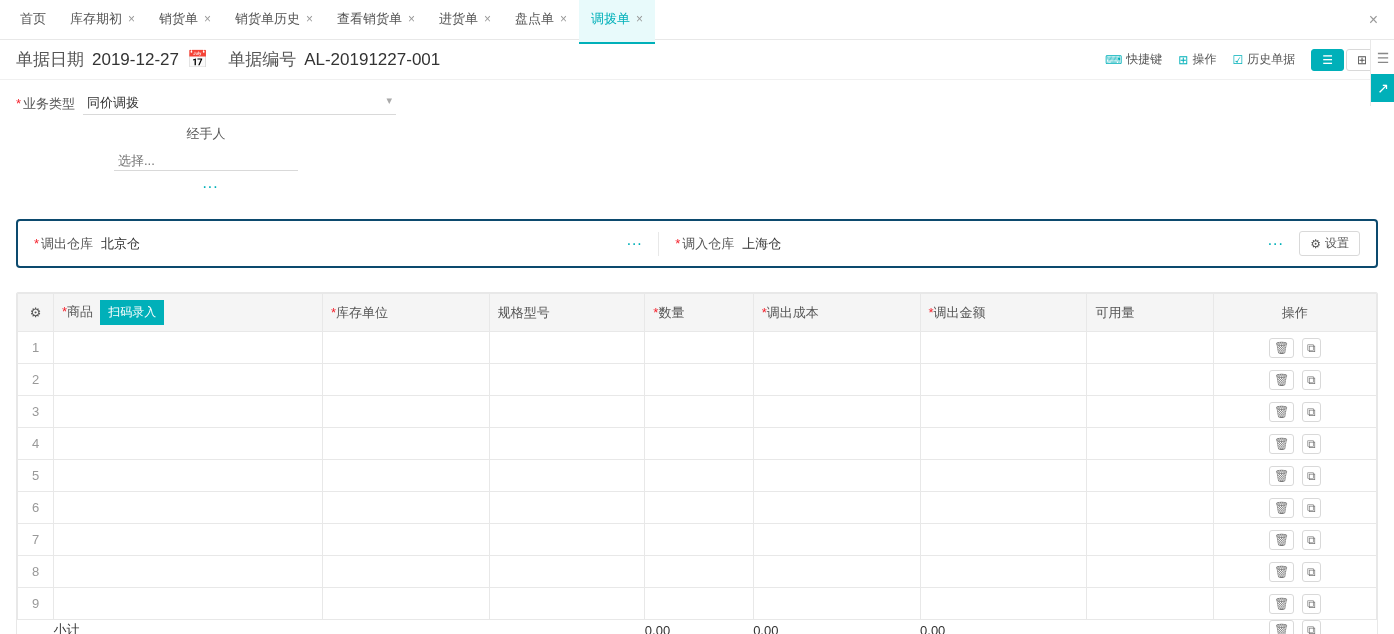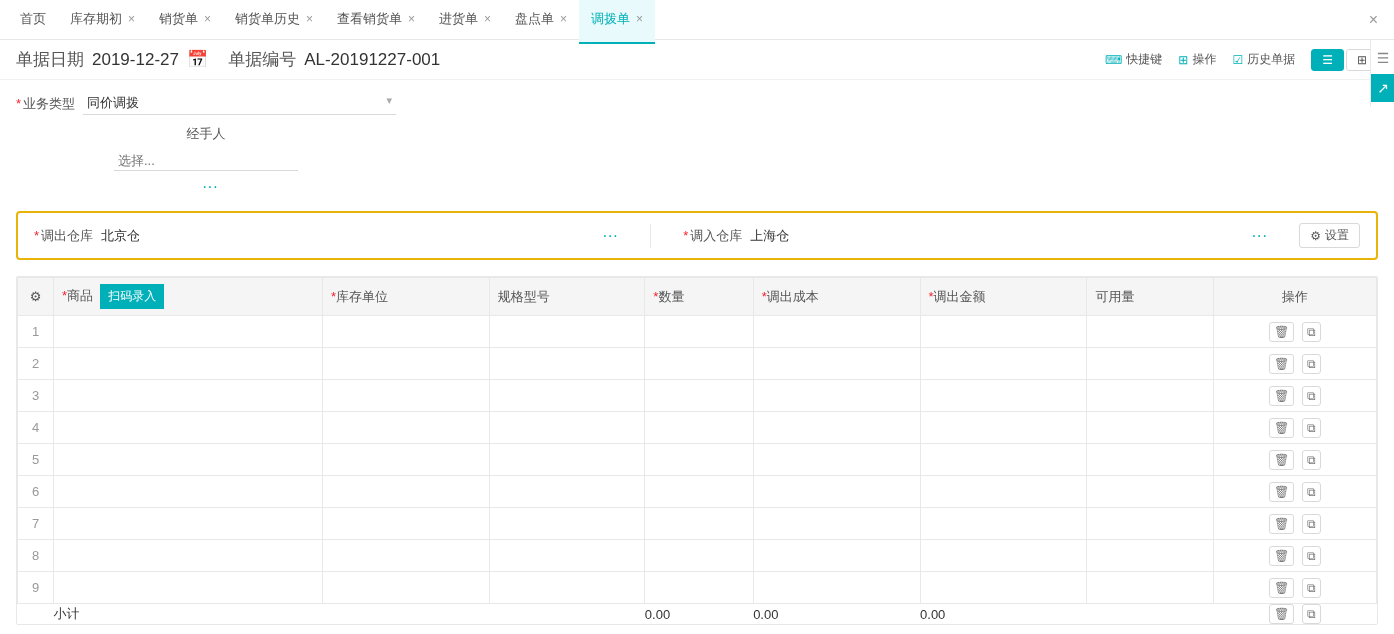--- a/index.html
+++ b/index.html
@@ -86,25 +86,25 @@
       border-bottom: 1px solid #d9d9d9;
       padding: 2px 4px;
       gap: 32px;
     }
     .form-select-value { flex: 1; font-size: 13px; color: #333; }
     .form-select-arrow { color: #aaa; font-size: 11px; cursor: pointer; }
     .form-more-btn { color: #00b0b9; font-size: 16px; cursor: pointer; line-height: 1; margin-left: 8px; }
 
     
     .highlight-box {
-      border: 2px solid #eab308;
+      border: 2px solid #0c4a6e;
       border-radius: 4px;
       padding: 10px 16px;
-      margin: 16px 16px;
-      display: flex; align-items: center; gap: 16px;
+      margin: 24px 16px;
+      display: flex; align-items: center; gap: 0;
     }
     .warehouse-field {
       display: flex; align-items: center; flex: 1; gap: 8px;
     }
     .warehouse-divider {
       width: 1px; background: #e8e8e8; height: 24px; margin: 0 16px;
     }
     .warehouse-value { font-size: 13px; color: #333; flex: 1; }
     .warehouse-more { color: #00b0b9; font-size: 16px; cursor: pointer; margin-left: 8px; }
 

